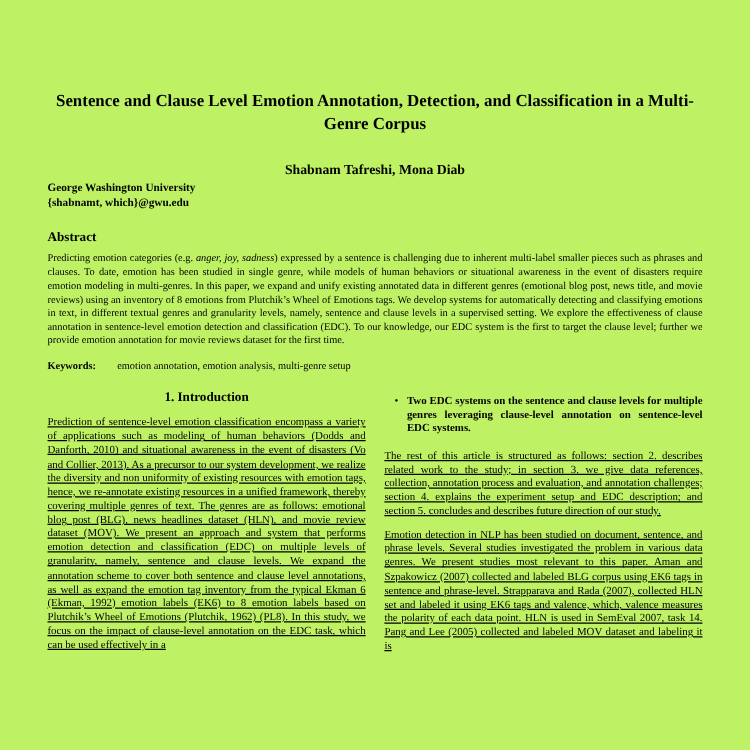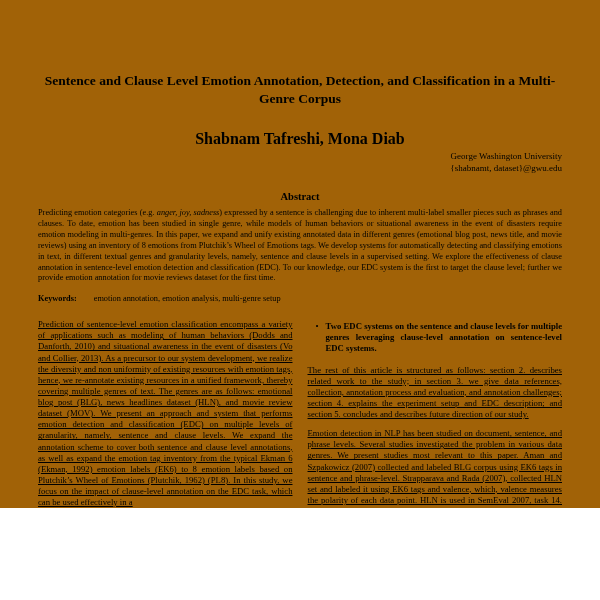--- a/index.html
+++ b/index.html
@@ -3,50 +3,50 @@
 <meta charset="utf-8">
 <style>
   html, body {
     margin: 0;
     padding: 0;
     background: #ffffff;
   }
   .page {
     position: relative;
     width: 600px;
-    height: 508px;
-    background: #a16207;
+    height: 600px;
+    background: #bef264;
     overflow: hidden;
     box-sizing: border-box;
     padding: 72px 38px 0 38px;
     font-family: "Liberation Serif", "DejaVu Serif", serif;
     color: #000000;
   }
   .title {
     font-size: 13.5px;
     font-weight: bold;
     text-align: center;
     line-height: 1.35;
     margin: 0 0 22px 0;
   }
   .authors {
-    font-size: 16px;
+    font-size: 11px;
     font-weight: bold;
     text-align: center;
     margin: 0 0 3px 0;
   }
   .affil {
     font-size: 9px;
-    text-align: right;
+    text-align: left;
     line-height: 1.3;
+    font-weight: bold;
   }
   .abs-heading {
     font-size: 10.5px;
     font-weight: bold;
-    text-align: center;
     margin: 16px 0 6px 0;
   }
   .abstract {
     font-size: 8.3px;
     line-height: 1.32;
     text-align: justify;
     margin: 0 0 10px 0;
   }
   .abstract i { font-style: italic; }
   .keywords {
@@ -97,31 +97,32 @@
 </style>
 </head>
 <body>
 
 <div class="page">
 
   <h1 class="title">Sentence and Clause Level Emotion Annotation, Detection, and Classification in a Multi-Genre Corpus</h1>
 
   <div class="authors">Shabnam Tafreshi, Mona Diab</div>
   <div class="affil">George Washington University</div>
-  <div class="affil">{shabnamt, dataset}@gwu.edu</div>
+  <div class="affil">{shabnamt, which}@gwu.edu</div>
 
   <h2 class="abs-heading">Abstract</h2>
 
   <p class="abstract"><span>Predicting emotion categories (e.g.  </span><i>anger, joy, sadness</i><span>) expressed by a sentence is challenging due to inherent multi-label smaller pieces such as phrases and clauses. To date, emotion has been studied in single genre, while models of human behaviors or situational awareness in the event of disasters require emotion modeling in multi-genres. In this paper, we expand and unify existing annotated data in different genres (emotional blog post, news title, and movie reviews) using an inventory of 8 emotions from Plutchik’s Wheel of Emotions tags. We develop systems for automatically detecting and classifying emotions in text, in different textual genres and granularity levels, namely, sentence and clause levels in a supervised setting. We explore the effectiveness of clause annotation in sentence-level emotion detection and classification (EDC). To our knowledge, our EDC system is the first to target the clause level; further we provide emotion annotation for movie reviews dataset for the first time.</span></p>
 
   <p class="keywords"><span class="kw-label">Keywords:</span><span>emotion annotation, emotion analysis, multi-genre setup</span></p>
 
   <div class="columns">
 
     <div class="col">
+      <h3 class="sec-heading">1.   Introduction</h3>
       <p class="body">Prediction of sentence-level emotion classification encompass a variety of applications such as modeling of human behaviors (Dodds and Danforth, 2010) and situational awareness in the event of disasters (Vo and Collier, 2013). As a precursor to our system development, we realize the diversity and non uniformity of existing resources with emotion tags, hence, we re-annotate existing resources in a unified framework, thereby covering multiple genres of text. The genres are as follows: emotional blog post (BLG), news headlines dataset (HLN), and movie review dataset (MOV). We present an approach and system that performs emotion detection and classification (EDC) on multiple levels of granularity, namely, sentence and clause levels. We expand the annotation scheme to cover both sentence and clause level annotations, as well as expand the emotion tag inventory from the typical Ekman 6 (Ekman, 1992) emotion labels (EK6) to 8 emotion labels based on Plutchik’s Wheel of Emotions (Plutchik, 1962) (PL8). In this study, we focus on the impact of clause-level annotation on the EDC task, which can be used effectively in a</p>
     </div>
 
     <div class="col">
       <div class="bullet-item">
         <span class="bullet-marker">•</span>
         <span class="bullet-text">Two EDC systems on the sentence and clause levels for multiple genres leveraging clause-level annotation on sentence-level EDC systems.</span>
       </div>
       <p class="body">The rest of this article is structured as follows: section 2. describes related work to the study; in section 3.  we give data references, collection, annotation process and evaluation, and annotation challenges; section 4.  explains the experiment setup and EDC description; and section 5. concludes and describes future direction of our study.</p>
       <p class="body">Emotion detection in NLP has been studied on document, sentence, and phrase levels. Several studies investigated the problem in various data genres. We present studies most relevant to this paper. Aman and Szpakowicz (2007) collected and labeled BLG corpus using EK6 tags in sentence and phrase-level. Strapparava and Rada (2007), collected HLN set and labeled it using EK6 tags and valence, which, valence measures the polarity of each data point. HLN is used in SemEval 2007, task 14. Pang and Lee (2005) collected and labeled MOV dataset and labeling it is</p>

